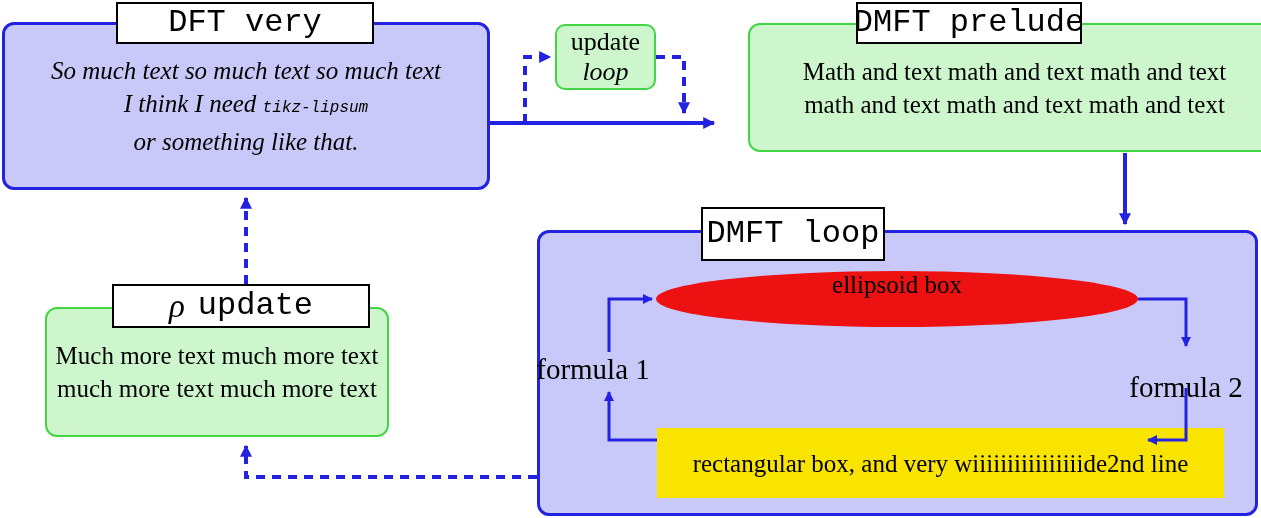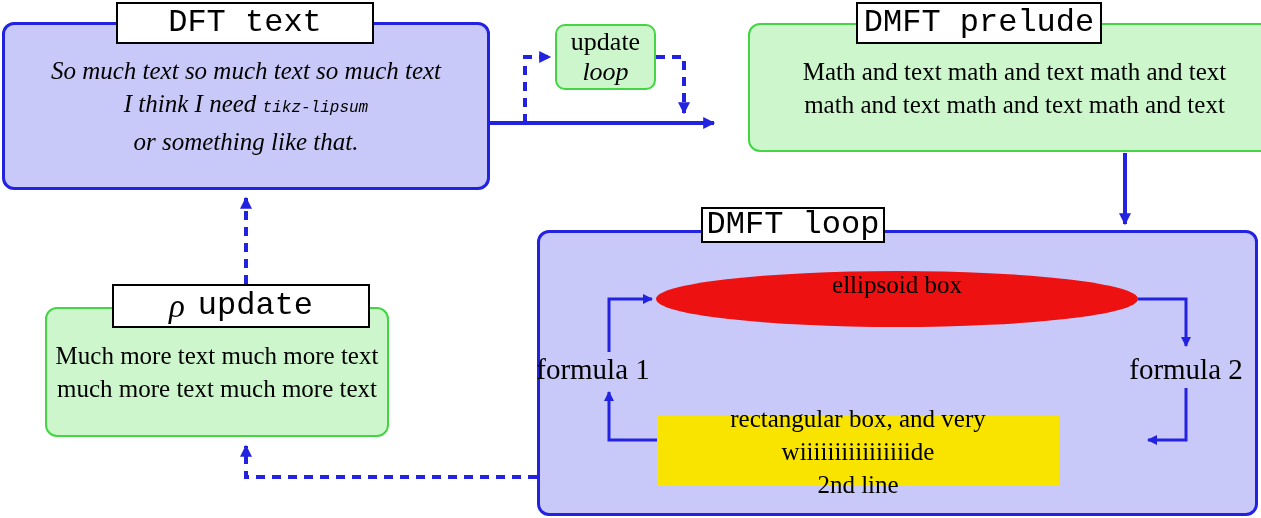--- a/index.html
+++ b/index.html
@@ -62,40 +62,40 @@
     background:#ee1111;
     border-radius:50%;
     display:flex; justify-content:center;
     font-size:25px;
     z-index:2;
   }
 
   
   .yellow-rect{
     position:absolute;
-    left:657px; top:416px; width:402px; height:70px;
+    left:657px; top:428px; width:567px; height:70px;
     background:#f9e400;
-    display:flex; flex-direction:column; align-items:center; justify-content:center;
+    display:flex; flex-direction:row; align-items:center; justify-content:center;
     font-size:25px; line-height:33px;
     text-align:center;
     z-index:2;
   }
 
   .formula{
     position:absolute;
     width:120px;
     top:356px;
     font-size:29px;
     line-height:26px;
     text-align:center;
     z-index:2;
     white-space:nowrap;
   }
   .formula.f1{ left:533px; }
-  .formula.f2{ left:1126px; }
+  .formula.f2{ left:1126px;margin-top:18px; }
 
   .arrows{ position:absolute; left:0; top:0; z-index:4; pointer-events:none; }
 </style>
 </head>
 <body>
 
 <div class="canvas">
 
   <div class="fbox blue" style="left:2px;top:22px;width:488px;height:168px;font-style:italic;">
     <div class="bodytext">
@@ -162,24 +162,24 @@
 
     <path d="M1186,388 L1186,440 L1148,440" stroke="#2222e0" stroke-width="3" fill="none" marker-end="url(#arrS)"></path>
 
     <path d="M657,440 L609,440 L609,392" stroke="#2222e0" stroke-width="3" fill="none" marker-end="url(#arrS)"></path>
 
     <path d="M537,477 L246,477 L246,446" stroke="#2222e0" stroke-width="4" fill="none" stroke-dasharray="9 7" marker-end="url(#arrL)"></path>
 
     <path d="M246,284 L246,198" stroke="#2222e0" stroke-width="4" fill="none" stroke-dasharray="9 7" marker-end="url(#arrL)"></path>
   </svg>
 
-  <div class="plate" style="left:116px;top:2px;width:258px;height:42px;">DFT text</div>
+  <div class="plate" style="left:116px;top:2px;width:258px;height:42px;">DFT very</div>
 
-  <div class="plate" style="left:856px;top:2px;width:246px;height:42px;">DMFT prelude</div>
+  <div class="plate" style="left:856px;top:2px;width:226px;height:42px;">DMFT prelude</div>
 
-  <div class="plate" style="left:701px;top:207px;width:184px;height:36px;">DMFT loop</div>
+  <div class="plate" style="left:701px;top:207px;width:184px;height:54px;">DMFT loop</div>
 
   <div class="plate" style="left:112px;top:284px;width:258px;height:44px;">
     <span class="rho">ρ</span>
     <span>update</span>
   </div>
 
 </div>
 
 </body></html>

